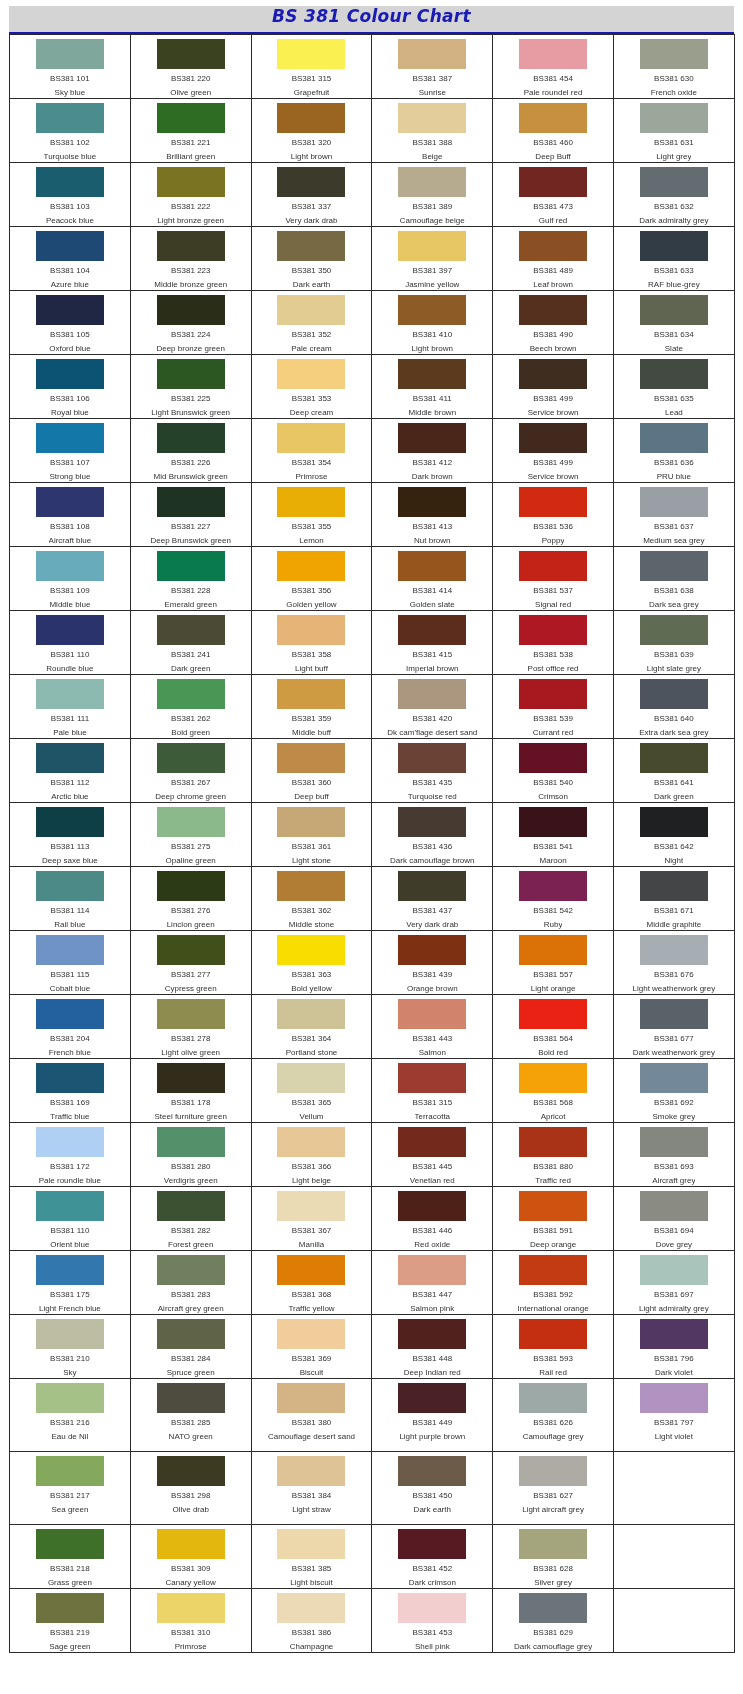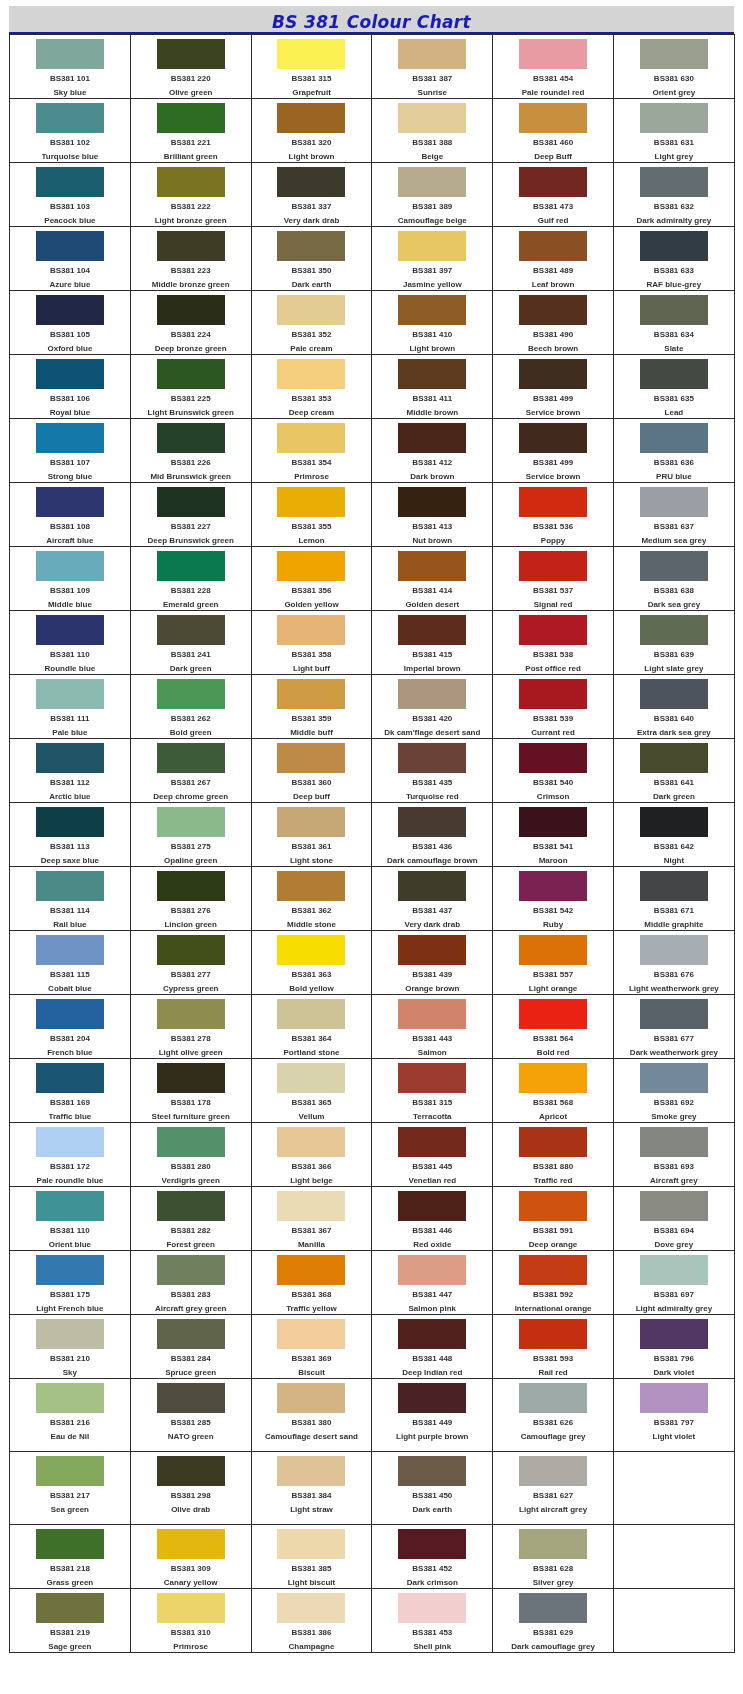--- a/index.html
+++ b/index.html
@@ -20,39 +20,38 @@
     background: #ffffff;
     box-sizing: border-box;
   }
   
   .title-bar {
     margin: 6px 9px 0 9px;
     height: 26px;
     background: #d4d4d4;
     border-bottom: 2px solid #1818b0;
     display: flex;
-    align-items: flex-end;
+    align-items: flex-start;
     justify-content: center;
   }
   .title-bar .title-text {
     font-family: "DejaVu Sans", sans-serif;
     font-style: italic;
     font-weight: bold;
     font-size: 17px;
     letter-spacing: 0.3px;
     color: #1a1ab4;
     white-space: nowrap;
   }
   
   .chart-grid {
     margin: 0 9px 11px 9px;
     border-collapse: collapse;
     table-layout: fixed;
     width: 725px;
-    font-weight: bold;
   }
   .chart-grid col { width: 120.8px; }
   .chart-grid td {
     border: 1px solid #2b2b2b;
     vertical-align: top;
     padding: 0;
     height: 60px;
     background: #ffffff;
   }
   .chart-grid td.empty-cell { background: #ffffff; }
@@ -143,21 +142,21 @@
             <div class="swatch-cell">
               <div class="swatch" style="background-color: rgb(231, 155, 163);"></div>
               <div class="swatch-code">BS381 454</div>
               <div class="swatch-name">Pale roundel red</div>
             </div>
           </td>
           <td>
             <div class="swatch-cell">
               <div class="swatch" style="background-color: rgb(154, 158, 140);"></div>
               <div class="swatch-code">BS381 630</div>
-              <div class="swatch-name">Orient grey</div>
+              <div class="swatch-name">French oxide</div>
             </div>
           </td>
         </tr>
         <tr>
           <td>
             <div class="swatch-cell">
               <div class="swatch" style="background-color: rgb(75, 140, 143);"></div>
               <div class="swatch-code">BS381 102</div>
               <div class="swatch-name">Turquoise blue</div>
             </div>
@@ -481,21 +480,21 @@
             <div class="swatch-cell">
               <div class="swatch" style="background-color: rgb(240, 164, 0);"></div>
               <div class="swatch-code">BS381 356</div>
               <div class="swatch-name">Golden yellow</div>
             </div>
           </td>
           <td>
             <div class="swatch-cell">
               <div class="swatch" style="background-color: rgb(149, 85, 29);"></div>
               <div class="swatch-code">BS381 414</div>
-              <div class="swatch-name">Golden desert</div>
+              <div class="swatch-name">Golden slate</div>
             </div>
           </td>
           <td>
             <div class="swatch-cell">
               <div class="swatch" style="background-color: rgb(195, 35, 23);"></div>
               <div class="swatch-code">BS381 537</div>
               <div class="swatch-name">Signal red</div>
             </div>
           </td>
           <td>

